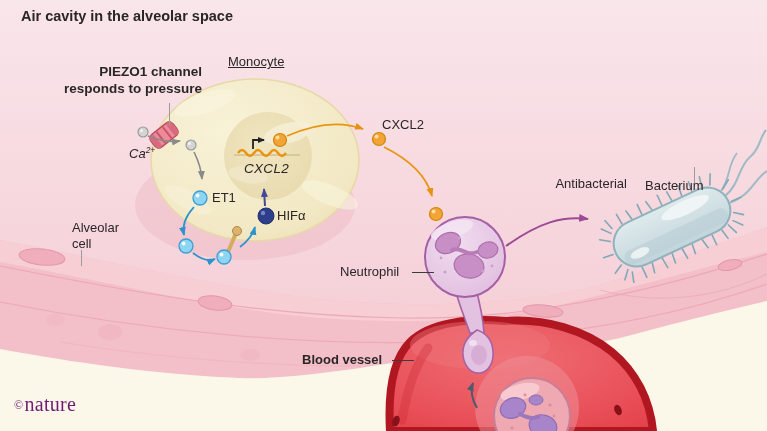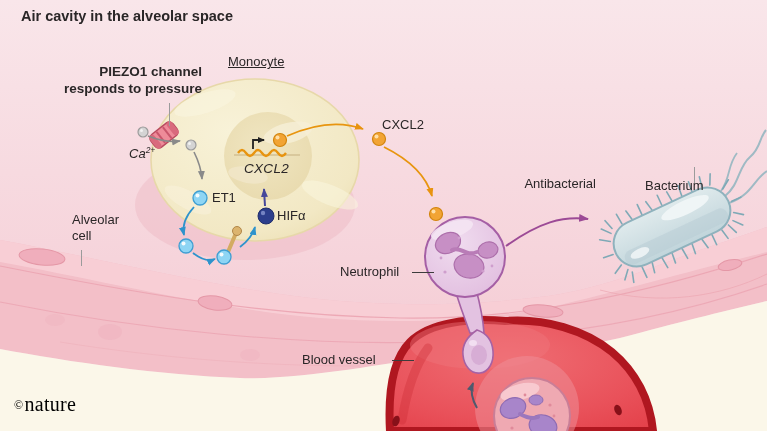--- a/index.html
+++ b/index.html
@@ -17,26 +17,26 @@
   .conn-h{position:absolute;height:1.3px;background:#3c3c3c;}
   #title{left:21px;top:8px;font-size:14.5px;font-weight:bold;letter-spacing:0;}
   #piezo1-label{left:30px;top:63px;width:172px;font-size:13.5px;line-height:17px;}
   #monocyte-label{left:228px;top:54px;text-decoration:underline;}
   #ca-label{left:129px;top:142px;font-style:italic;}
   #ca-label sup{font-size:8.5px;}
   #et1-label{left:212px;top:190px;}
   #hifa-label{left:277px;top:208px;}
   #cxcl2-gene-label{left:244px;top:161px;font-size:13.5px;letter-spacing:.3px;}
   #cxcl2-protein-label{left:382px;top:117px;}
-  #alveolar-label{left:72px;top:212px;}
+  #alveolar-label{left:72px;top:220px;}
   #neutrophil-label{left:340px;top:264px;}
-  #bloodvessel-label{left:302px;top:352px;}
-  #antibacterial-label{left:472px;top:176px;width:124px;line-height:16.5px;}
+  #bloodvessel-label{left:302px;top:352px;font-weight:bold;}
+  #antibacterial-label{left:503px;top:176px;width:124px;line-height:16.5px;}
   #bacterium-label{left:645px;top:149px;margin-top:29px;}
-  #credit{left:14px;top:396px;font-family:"Liberation Serif",serif;color:#000000;font-size:20px;letter-spacing:.3px;}
+  #credit{left:14px;top:396px;font-family:"Liberation Serif",serif;color:#701a75;font-size:20px;letter-spacing:.3px;}
   #credit .c{font-size:12px;vertical-align:2.5px;margin-right:1px;}
 </style>
 </head>
 <body>
 
 <div id="stage">
 
 <svg id="art" width="767" height="431" viewBox="0 0 767 431">
   <defs>
     <linearGradient id="gBg" x1="0" y1="0" x2="0" y2="1">

